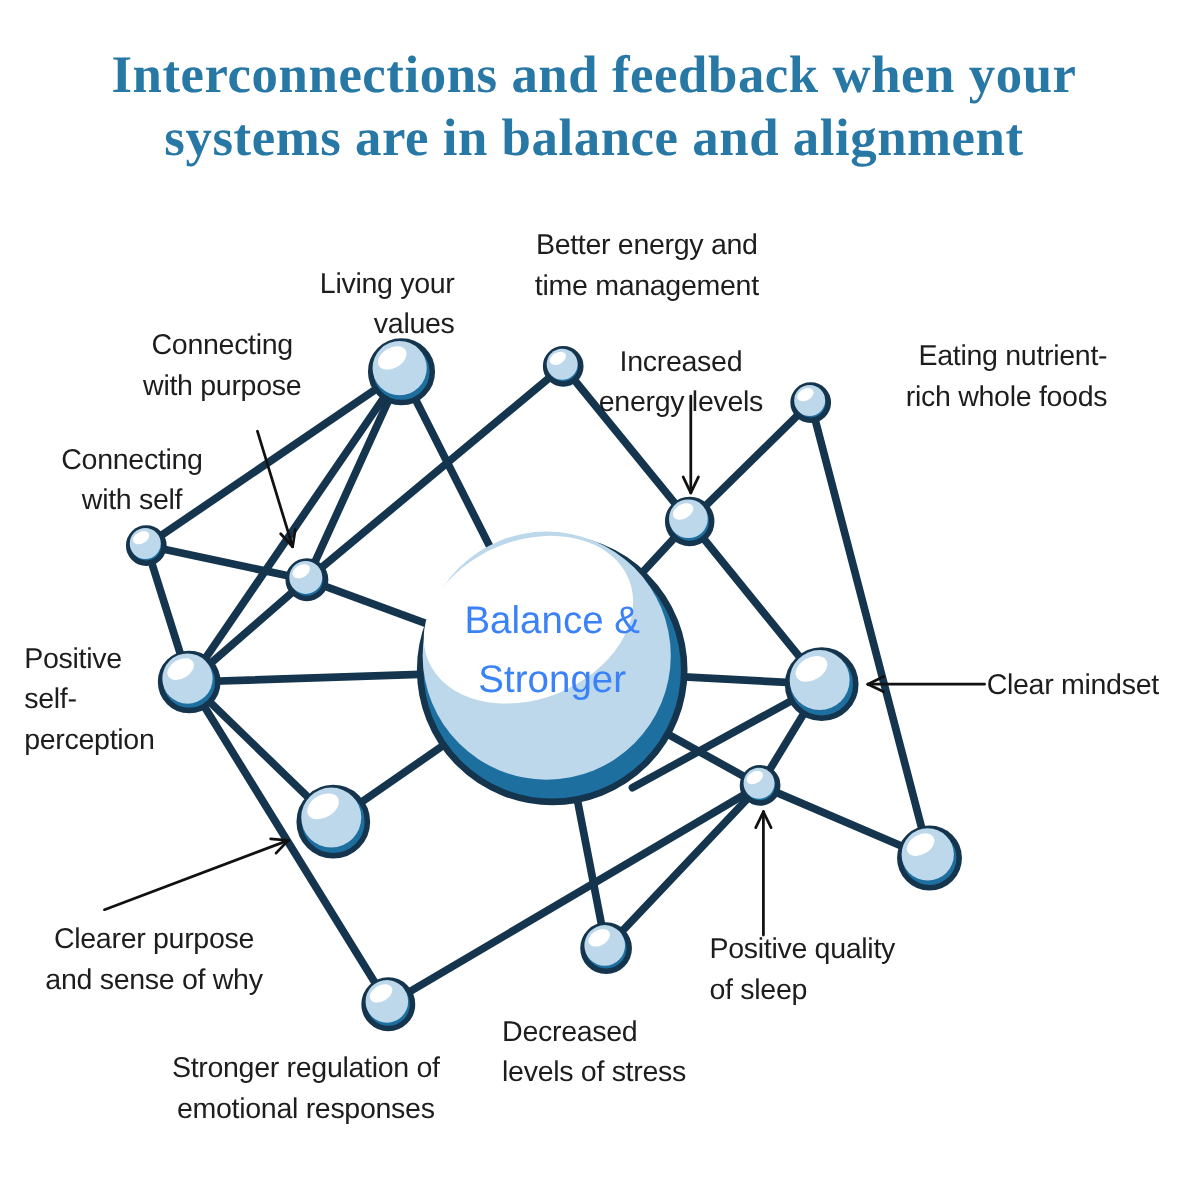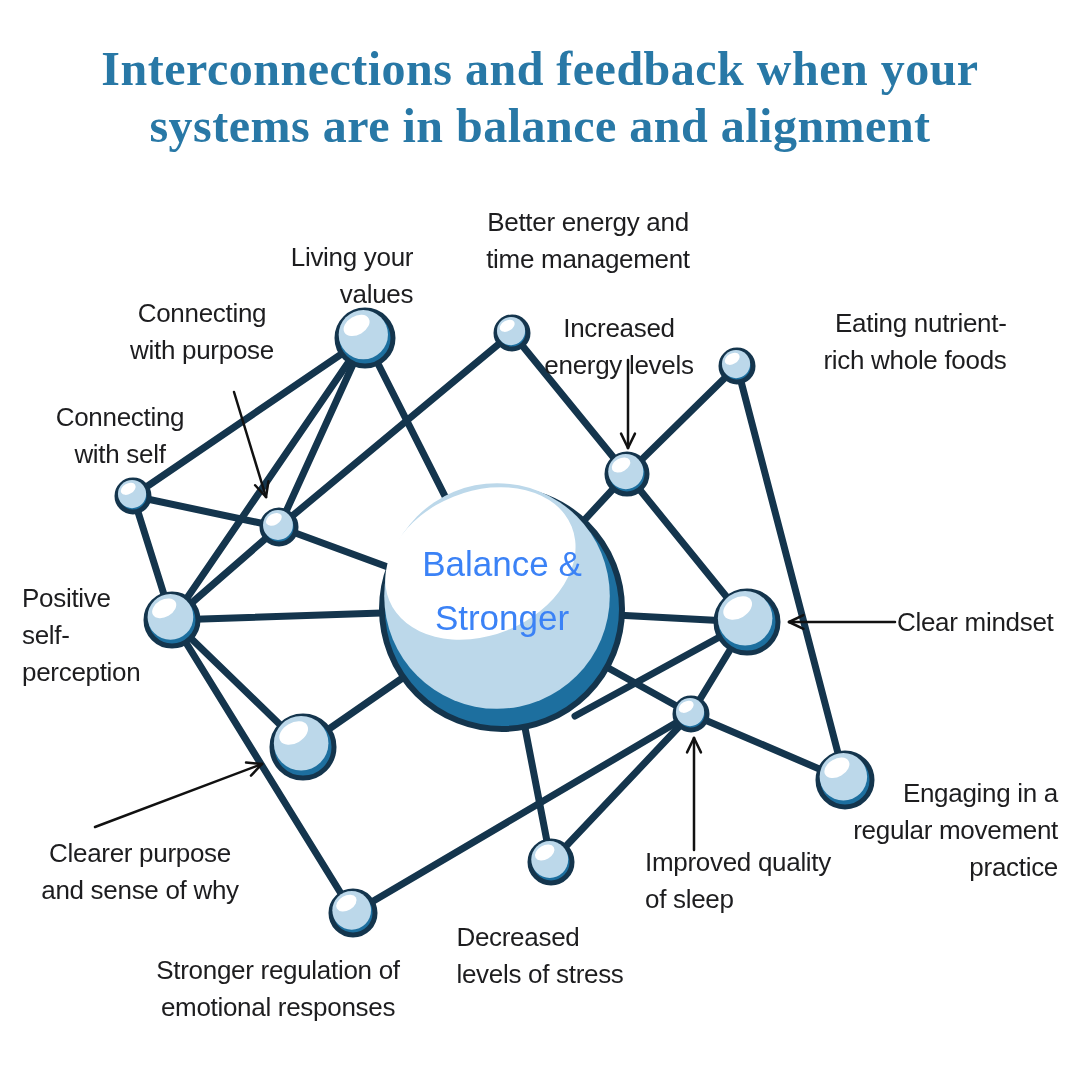--- a/index.html
+++ b/index.html
@@ -180,27 +180,22 @@
       </div>
       <div class="node-label" style="top: 580px; left: 22px;">
         <div>Positive</div>
         <div>self-</div>
         <div>perception</div>
       </div>
       <div class="node-label" style="top: 604px; left: 897px;">
         <div>Clear mindset</div>
       </div>
       <div class="node-label" style="top: 844px; left: 645px;">
-        <div>Improved quality</div>
+        <div>Positive quality</div>
         <div>of sleep</div>
-      </div>
-      <div class="node-label" style="top: 775px; right: 22px; text-align: right;">
-        <div>Engaging in a</div>
-        <div>regular movement</div>
-        <div>practice</div>
       </div>
       <div class="node-label" style="top: 952px; left: 278px; transform: translateX(-50%); text-align: center;">
         <div>Stronger regulation of</div>
         <div>emotional responses</div>
       </div>
       <div class="node-label" style="top: 835px; left: 140px; transform: translateX(-50%); text-align: center;">
         <div>Clearer purpose</div>
         <div>and sense of why</div>
       </div>
       <div class="node-label" style="top: 919px; left: 540px; transform: translateX(-50%); ">

